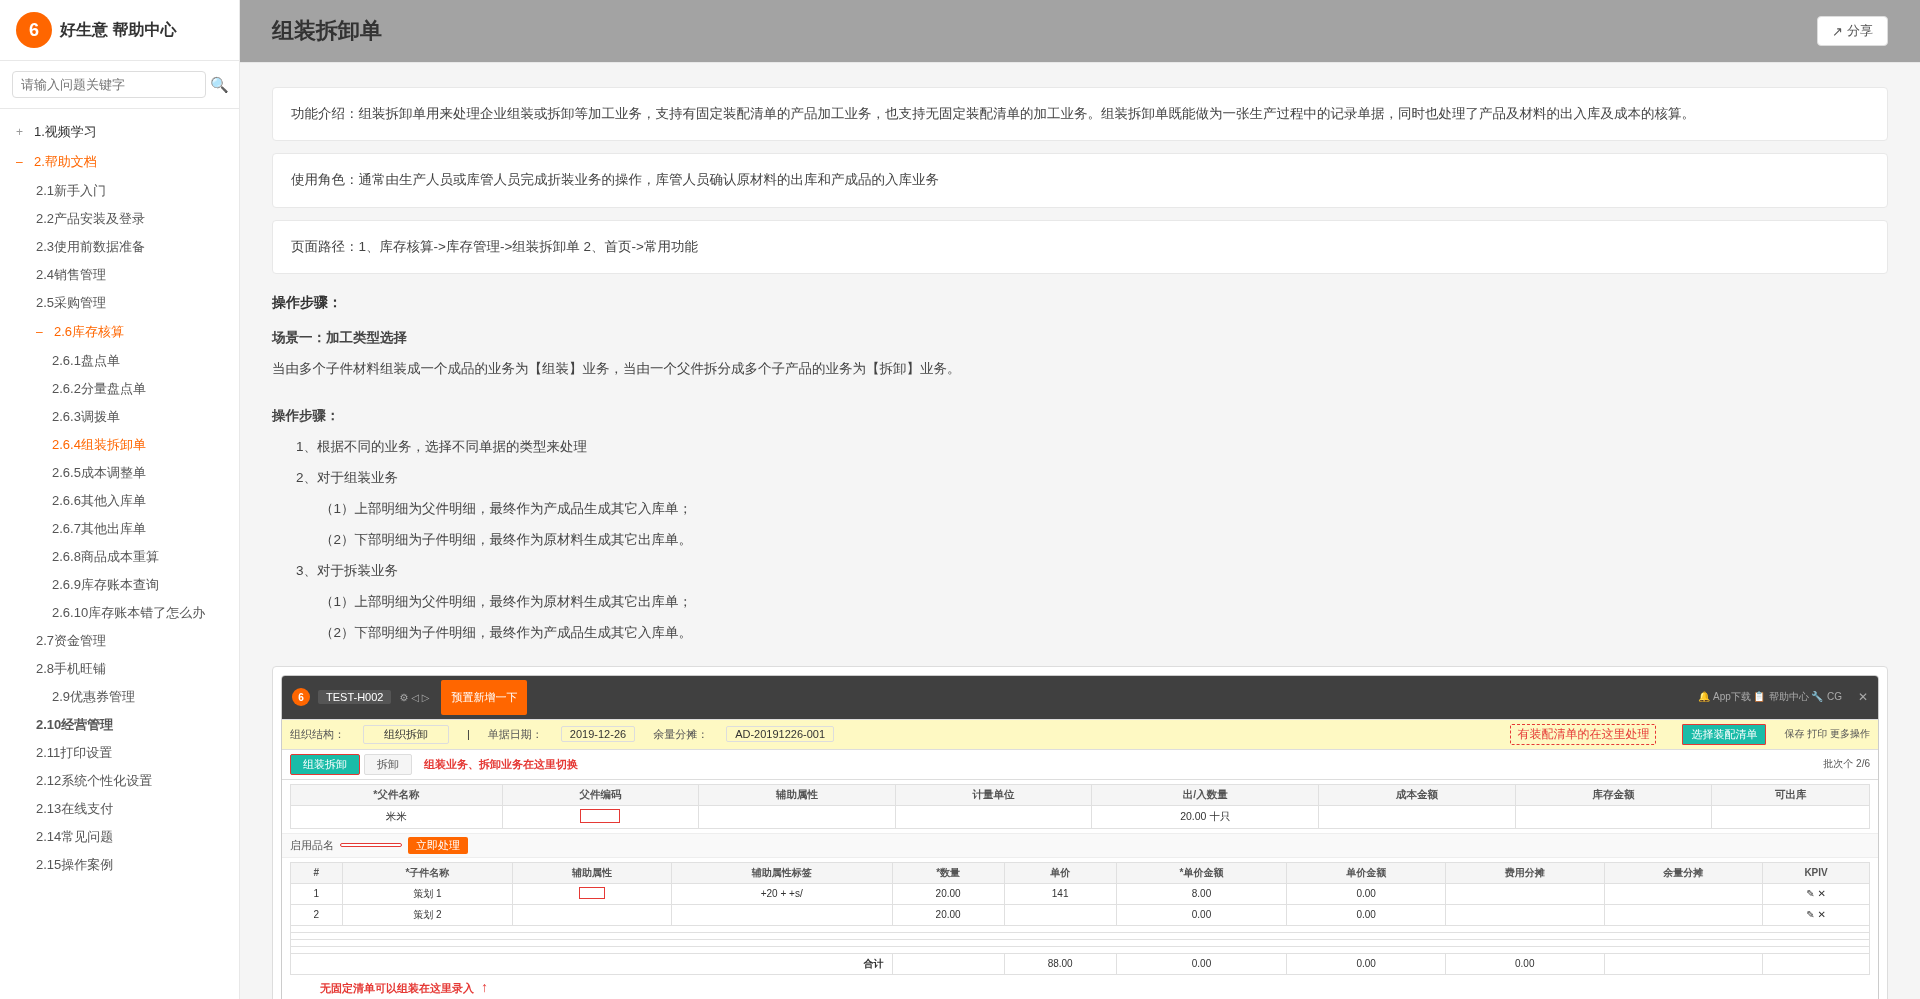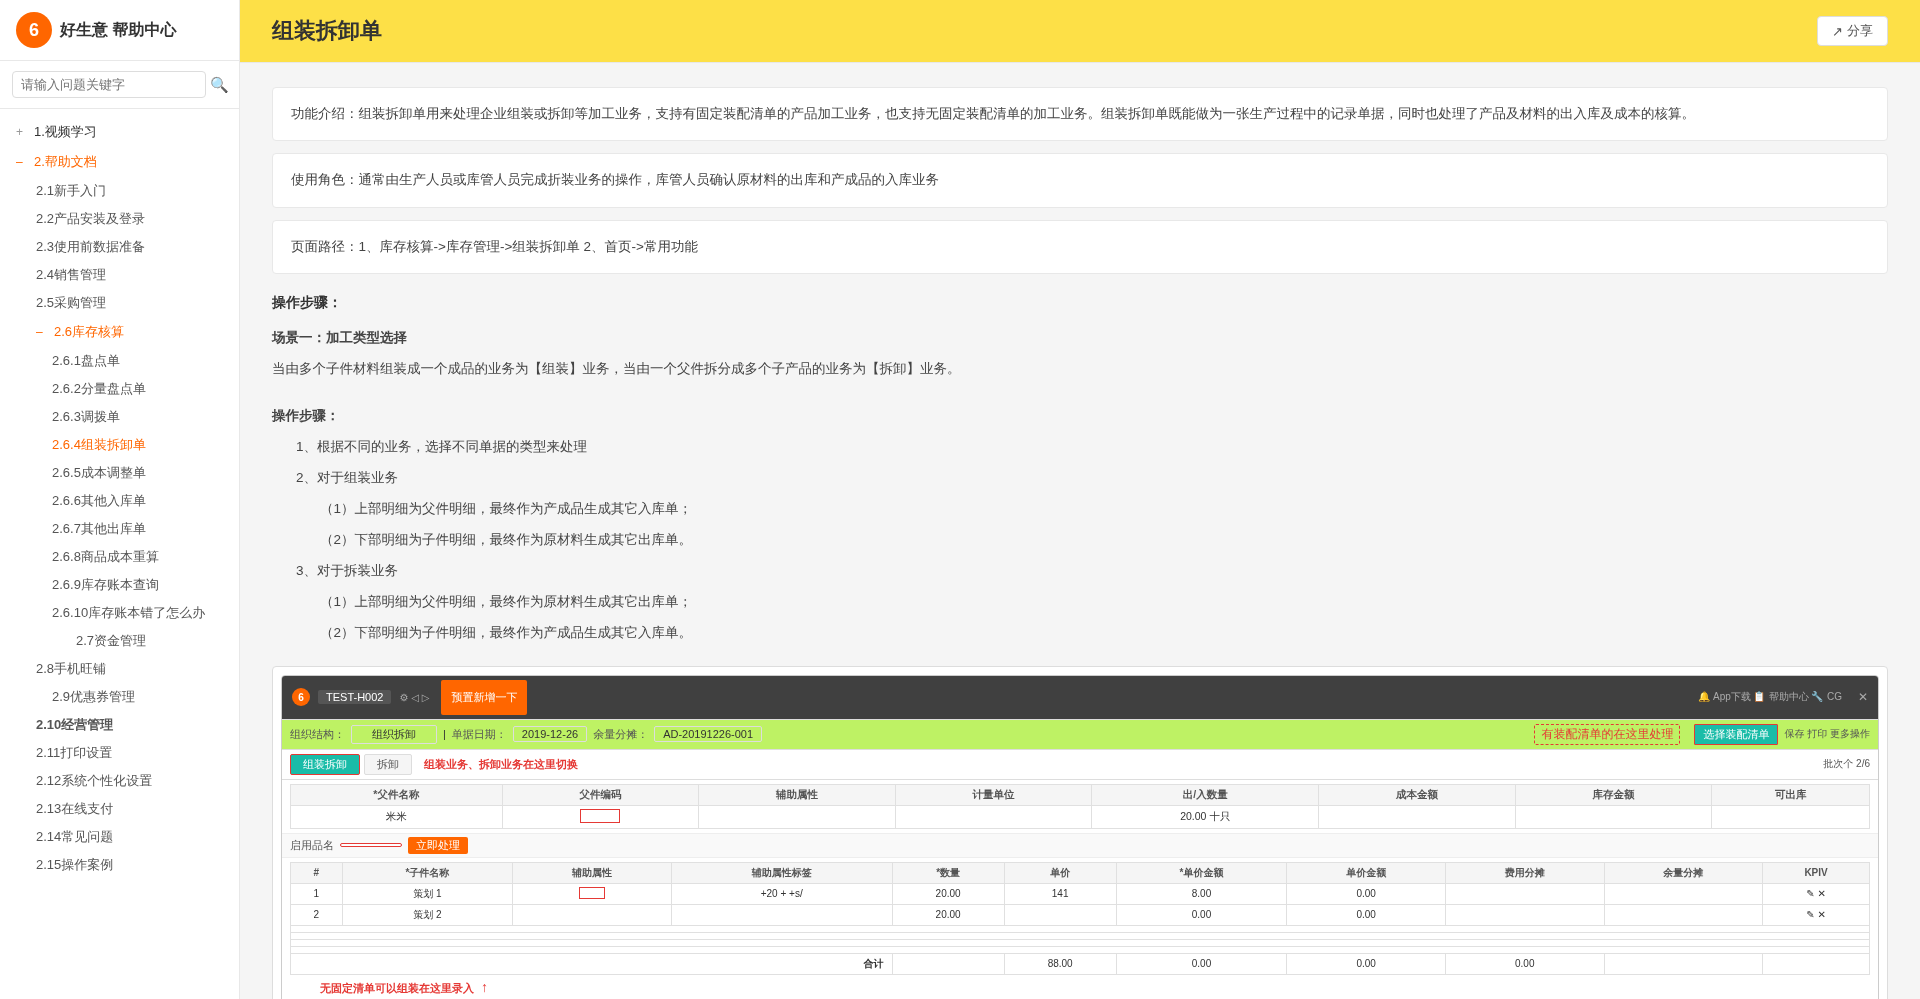--- a/index.html
+++ b/index.html
@@ -97,21 +97,21 @@
     
     #main {
       flex: 1;
       display: flex;
       flex-direction: column;
       height: 100vh;
       overflow: hidden;
       background: #f5f5f5;
     }
     #main-header {
-      background: #fde047;
+      background: #a3a3a3;
       padding: 16px 32px;
       display: flex;
       align-items: center;
       justify-content: space-between;
       border-bottom: 1px solid #e8e8e8;
     }
     .page-title-text {
       font-size: 22px;
       font-weight: bold;
       color: #333;
@@ -276,21 +276,21 @@
     </div>
     <div class="nav-sub-item" style="padding-left:52px;">
       <span>2.6.8商品成本重算</span>
     </div>
     <div class="nav-sub-item" style="padding-left:52px;">
       <span>2.6.9库存账本查询</span>
     </div>
     <div class="nav-sub-item" style="padding-left:52px;">
       <span>2.6.10库存账本错了怎么办</span>
     </div>
-    <div class="nav-sub-item" style="padding-left:36px;margin-left:40px;">
+    <div class="nav-sub-item" style="padding-left:36px;">
       <span>2.7资金管理</span>
     </div>
     <div class="nav-sub-item" style="padding-left:36px;">
       <span>2.8手机旺铺</span>
     </div>
     <div class="nav-sub-item" style="padding-left:52px;">
       <span>2.9优惠券管理</span>
     </div>
     <div class="nav-sub-item" style="padding-left:36px;font-weight:bold;">
       <span>2.10经营管理</span>
@@ -364,21 +364,21 @@
         <div class="mock-titlebar" style="background:#404040;color:#ccc;font-size:11px;padding:4px 10px;display:flex;align-items:center;gap:8px;">
           <span style="background:#f60;color:#fff;border-radius:50%;width:18px;height:18px;display:inline-flex;align-items:center;justify-content:center;font-weight:bold;font-size:10px;">6</span>
           <span style="background:#555;color:#fff;padding:1px 8px;border-radius:2px;">TEST-H002</span>
           <span style="color:#aaa;font-size:10px;">⚙ ◁ ▷</span>
           <span style="background:#f60;color:#fff;padding:10px 10px;border-radius:2px;font-size:11px;margin-left:4px;">预置新增一下</span>
           <span style="flex:1;"></span>
           <span style="color:#aaa;font-size:10px;">🔔 App下载 📋 帮助中心 🔧 CG</span>
           <span style="color:#aaa;font-size:12px;margin-left:8px;">✕</span>
         </div>
 
-        <div style="background:#bef264;border-bottom:1px solid #ddd;padding:4px 8px;display:flex;align-items:center;gap:6px;font-size:11px;">
+        <div style="background:#fef9c3;border-bottom:1px solid #ddd;padding:4px 8px;display:flex;align-items:center;gap:18px;font-size:11px;">
           <span style="color:#555;">组织结构：</span>
           <span style="border:1px solid #ddd;padding:1px 20px;border-radius:2px;color:#333;">组织拆卸</span>
           <span>|</span>
           <span style="color:#555;">单据日期：</span>
           <span style="border:1px solid #ddd;padding:1px 8px;border-radius:2px;">2019-12-26</span>
           <span style="color:#555;">余量分摊：</span>
           <span style="border:1px solid #ddd;padding:1px 8px;border-radius:2px;">AD-20191226-001</span>
           <span style="flex:1;"></span>
 
           <span style="color:#e53935;font-size:12px;font-weight:normal;border:1px dashed #e53935;padding:1px 6px;border-radius:2px;">有装配清单的在这里处理</span>

